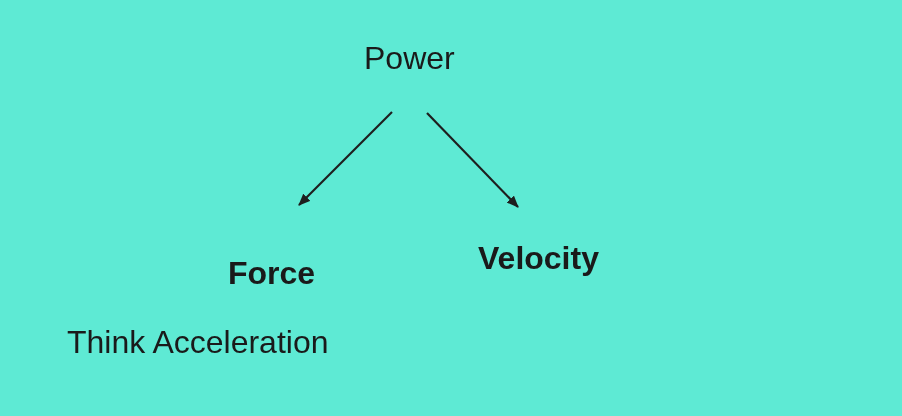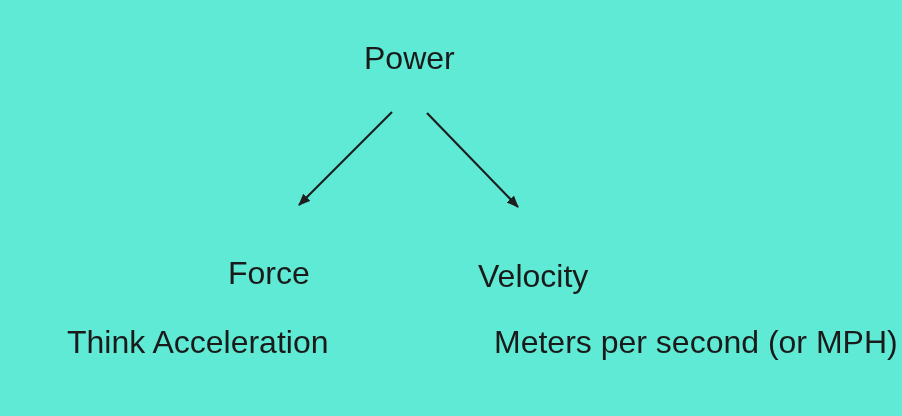--- a/index.html
+++ b/index.html
@@ -21,29 +21,29 @@
     font-size: 32px;
     line-height: 1.15;
     white-space: nowrap;
   }
   .root-label {
     left: 364px;
     top: 40px;
     font-weight: 400;
   }
   .term {
-    font-weight: 400;
+    font-weight: 700;
   }
   .term-force {
     left: 228px;
     top: 255px;
   }
   .term-velocity {
     left: 478px;
-    top: 258px;
+    top: 240px;
   }
   .note {
     font-weight: 400;
     margin-left: 17px;
   }
   .note-force {
     left: 50px;
     top: 324px;
   }
   .note-velocity {
@@ -78,15 +78,14 @@
     <line x1="392" y1="112" x2="299" y2="205" marker-end="url(#ah)"></line>
     <line x1="427" y1="113" x2="518" y2="207" marker-end="url(#ah)"></line>
   </svg>
 
   <div class="node term term-force">Force</div>
 
   <div class="node term term-velocity">Velocity</div>
 
   <div class="node note note-force">Think Acceleration</div>
 
-  <div class="node note note-velocity">Meters per second (or MPH)</div>
 
 </div>
 
 </body></html>

